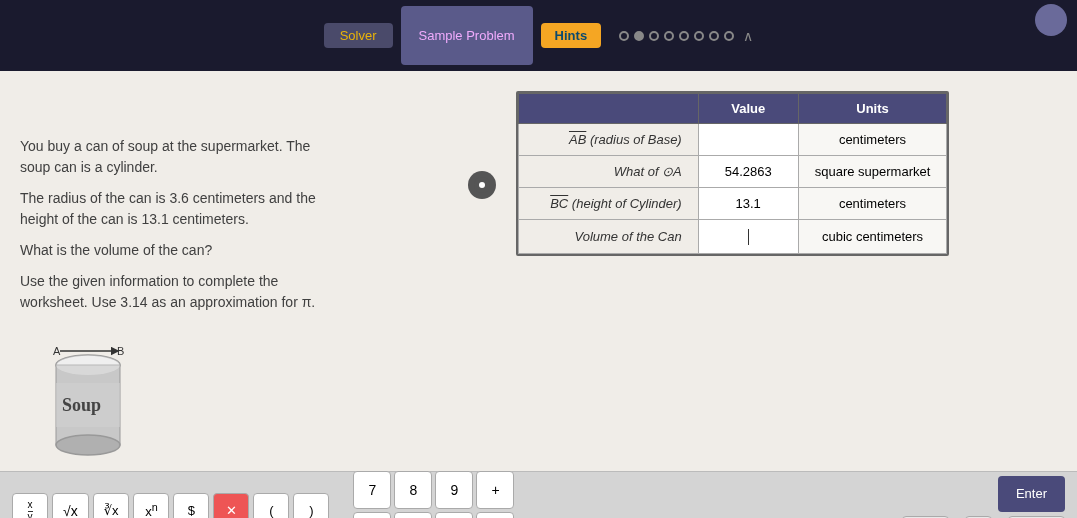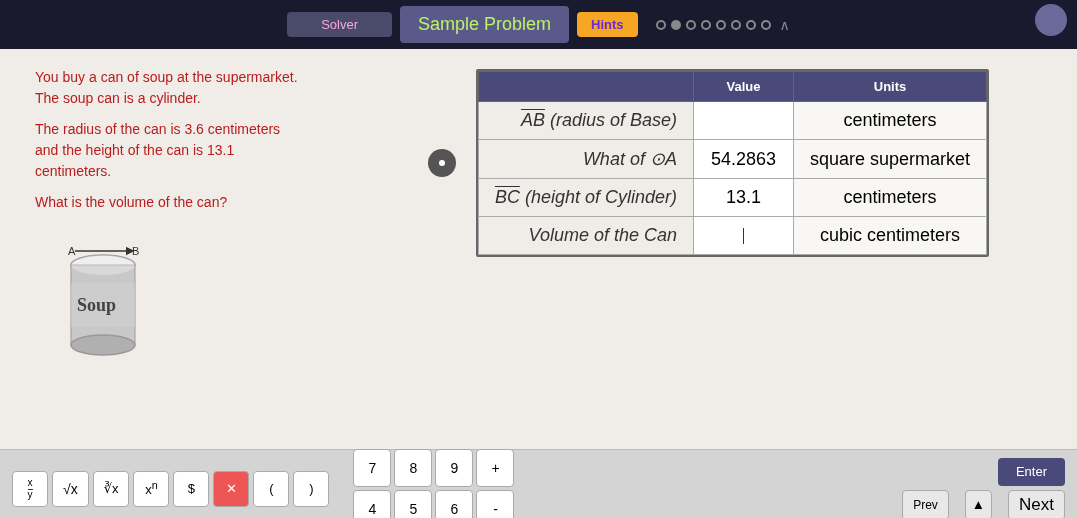--- a/index.html
+++ b/index.html
@@ -18,41 +18,41 @@
       align-items: center;
       justify-content: center;
       background: #1a1a2e;
       padding: 6px 20px;
       gap: 8px;
       position: relative;
     }
 
     .btn-solver {
       background: #4a4a6a;
-      color: #f9a8d4;
+      color: #eab308;
       border: none;
-      padding: 5px 34px;
+      padding: 5px 16px;
       border-radius: 4px;
       font-size: 13px;
       cursor: pointer;
     }
 
     .btn-sample {
       background: #5a5a8a;
-      color: #bef264;
+      color: #f0abfc;
       border: none;
-      padding: 8px 18px;
-      border-radius: 4px;
-      font-size: 18px;
+      padding: 22px 18px;
+      border-radius: 4px;
+      font-size: 13px;
       cursor: pointer;
     }
 
     .btn-hints {
       background: #f5a623;
-      color: #6d28d9;
+      color: #0c4a6e;
       border: none;
       padding: 5px 14px;
       border-radius: 4px;
       font-size: 13px;
       font-weight: bold;
       cursor: pointer;
     }
 
     .progress-dots {
       display: flex;
@@ -90,25 +90,26 @@
     .main-area {
       display: flex;
       background: #f0ede8;
       height: 400px;
       position: relative;
     }
 
     
     .left-panel {
       width: 340px;
-      padding: 18px 35px;
+      padding: 18px 20px;
       background: #f0ede8;
       font-size: 14px;
-      color: #b91c1c;
+      color: #404040;
       line-height: 1.5;
+      margin-top: 47px;
     }
 
     .left-panel p {
       margin-bottom: 10px;
     }
 
     .can-image {
       margin-top: 20px;
       width: 140px;
       height: 120px;
@@ -169,21 +170,21 @@
       background: #4a4a7a;
       color: white;
       padding: 7px 20px;
       font-size: 13px;
       text-align: center;
       border: 1px solid #666;
     }
 
     table td {
       padding: 8px 16px;
-      font-size: 18px;
+      font-size: 13px;
       border: 1px solid #aaa;
       background: #f8f7f4;
       text-align: center;
     }
 
     table td.label-col {
       text-align: right;
       font-style: italic;
       background: #f0ede8;
       color: #333;
@@ -256,21 +257,21 @@
     }
 
     .btn-enter {
       background: #4a4a7a;
       color: white;
       border: none;
       border-radius: 4px;
       padding: 6px 18px;
       font-size: 13px;
       cursor: pointer;
-      height: 28px;
+      height: 36px;
     }
 
     .btn-prev {
       background: #e8e8e8;
       border: 1px solid #aaa;
       border-radius: 4px;
       padding: 4px 10px;
       font-size: 12px;
       cursor: pointer;
     }
@@ -324,20 +325,21 @@
   </div>
   <div class="top-right-circle"></div>
 </div>
 
 <div class="main-area">
 
   <div class="left-panel">
     <p>You buy a can of soup at the supermarket. The soup can is a cylinder.</p>
     <p>The radius of the can is 3.6 centimeters and the height of the can is 13.1 centimeters.</p>
     <p>What is the volume of the can?</p>
+    <p>Use the given information to complete the worksheet. Use 3.14 as an approximation for π.</p>
 
     <div class="can-image">
       <svg class="can-svg" viewBox="0 0 140 130" xmlns="http://www.w3.org/2000/svg">
 
         <line x1="40" y1="18" x2="95" y2="18" stroke="#333" stroke-width="1.5" marker-end="url(#arrowhead)"></line>
         <defs>
           <marker id="arrowhead" markerWidth="6" markerHeight="6" refX="3" refY="3" orient="auto">
             <path d="M0,0 L0,6 L6,3 z" fill="#333"></path>
           </marker>
         </defs>

